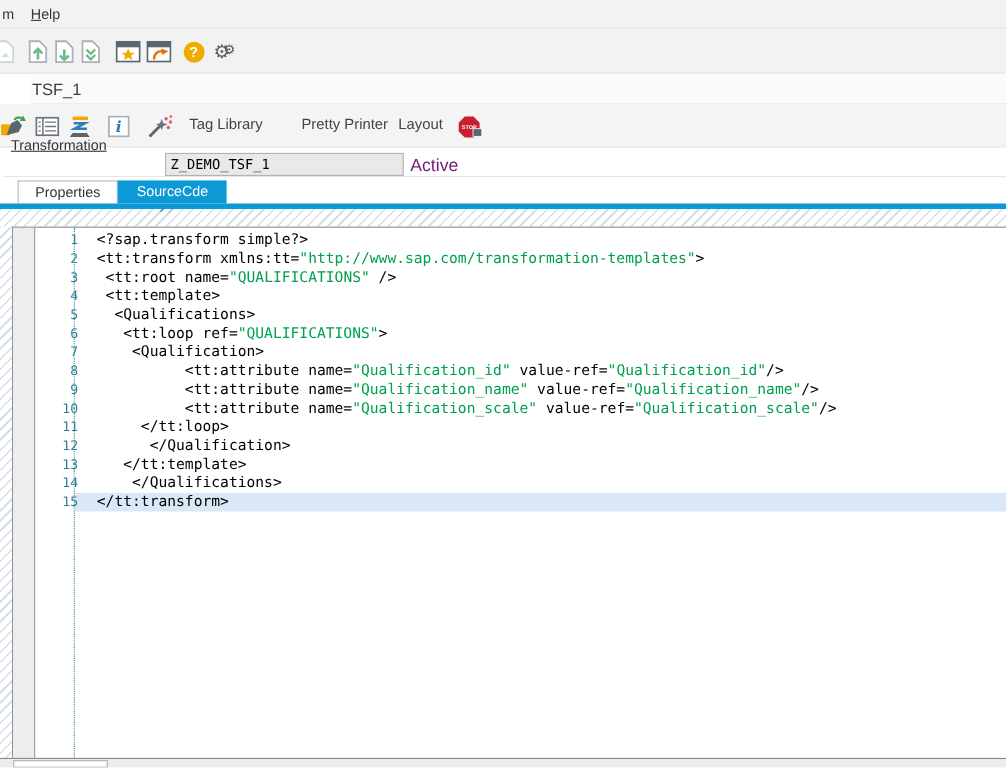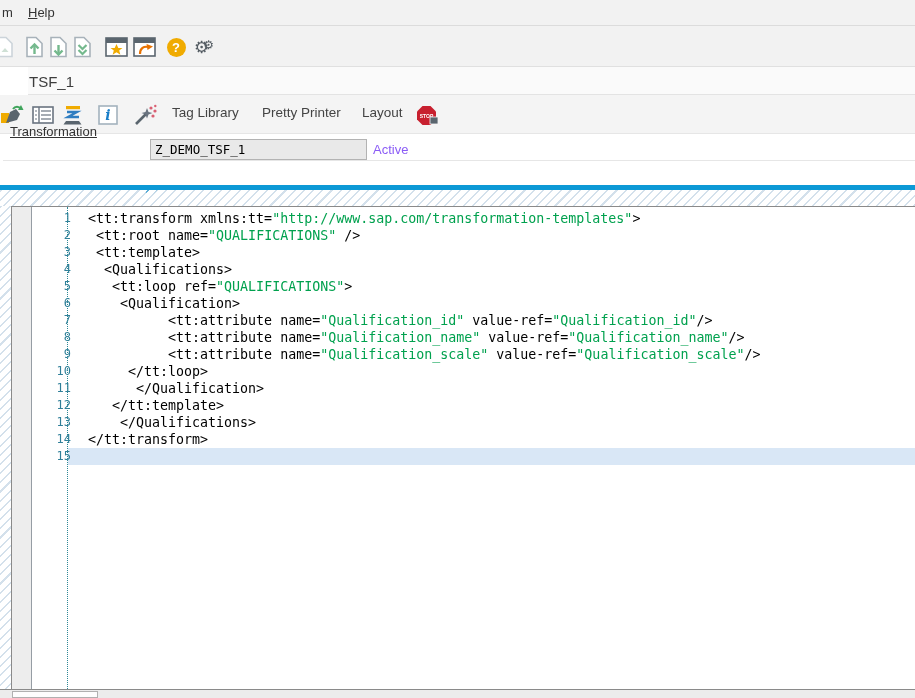--- a/index.html
+++ b/index.html
@@ -32,21 +32,21 @@
                  font-weight:bold; font-size:13px; display:flex; align-items:center; justify-content:center; }
   .gears { color:#555d64; font-size:17px; letter-spacing:-6px; }
   .gears .g2 { font-size:12px; vertical-align:4px; }
 
   
   .field-row-sep { position:absolute; left:3px; top:160px; width:912px; height:1px; background:#e6e6e6; }
   .form-label { position:absolute; left:10px; top:124px; font-size:13px; color:#333;text-decoration:underline; }
   .form-input { position:absolute; left:150px; top:139px; width:217px; height:21px;
                 background:#e9e9e9; border:1px solid #b3b3b3;
                 font-family:"DejaVu Sans Mono", monospace; font-size:12.5px; color:#000; padding:0 4px; }
-  .form-status { position:absolute; left:373px; top:142px; font-size:13px; color:#8b5cf6;text-align:center; }
+  .form-status { position:absolute; left:373px; top:142px; font-size:16px; color:#701a75;text-align:center; }
 
   
   .tabs { position:absolute; left:16px; top:164px; height:21px; display:flex; }
   .tab { height:21px; line-height:20px; font-size:13px; padding:0 15px; cursor:default; }
   .tab.inactive { background:#fff; color:#333; border:1px solid #b9b9b9; border-bottom:none; }
   .tab.active { background:#0c99d6; color:#fff; border:none; padding:0 17px; }
   .tabline { position:absolute; left:0; top:185px; width:915px; height:5px; background:#0c99d6; }
   .tab-notch { position:absolute; left:143px; top:190px; width:0; height:0;
                border-left:7px solid transparent; border-right:7px solid transparent;
                border-top:6px solid #0c99d6; }
@@ -181,36 +181,40 @@
       <svg width="24" height="22" viewBox="0 0 24 22">
           <line x1="3" y1="20" x2="14" y2="9" stroke="#5a656e" stroke-width="2.6"></line>
           <polygon points="14,4 15.5,8 19.5,9 15.5,10.5 14,14.5 12.5,10.5 8.5,9 12.5,8" fill="#6a7480"></polygon>
           <circle cx="18" cy="4" r="1.6" fill="#d95f72"></circle>
           <circle cx="22" cy="7" r="1.6" fill="#d95f72"></circle>
           <circle cx="20" cy="12" r="1.6" fill="#d95f72"></circle>
           <circle cx="22.3" cy="2" r="1.2" fill="#d95f72"></circle>
         </svg>
     </span>
     <span class="tb2-btn" style="left:172px">Tag Library</span>
-    <span class="tb2-btn" style="left:262px">Pretty Printer</span>
+    <span class="tb2-btn" style="left:274px">Pretty Printer</span>
     <span class="tb2-btn" style="left:362px">Layout</span>
     <span class="tb2-icon" style="left:416px">
       <svg width="24" height="21" viewBox="0 0 24 21">
           <polygon points="6.5,1 14.5,1 20,6.5 20,14.5 14.5,20 6.5,20 1,14.5 1,6.5" fill="#c8202f"></polygon>
           <text x="10.5" y="12.5" text-anchor="middle" font-family="Liberation Sans, sans-serif" font-weight="bold" font-size="5" fill="#fff">STOP</text>
           <rect x="14" y="12" width="8" height="7" fill="#5a656e" stroke="#f4f4f4" stroke-width="0.8"></rect>
         </svg>
     </span>
   </div>
 
   <span class="form-label">Transformation</span>
   <input class="form-input" type="text" value="Z_DEMO_TSF_1" style="">
   <span class="form-status">Active</span>
   <div class="field-row-sep"></div>
 
+  <div class="tabs">
+    <div class="tab inactive">Properties</div>
+    <div class="tab active">SourceCde</div>
+  </div>
   <div class="tabline"></div>
   <div class="tab-notch"></div>
 
   <div class="hatch hatch-top"></div>
   <div class="hatch hatch-left"></div>
 
   <div class="editor">
     <div class="bp-margin"></div>
     <div class="active-line-highlight" style="top: 241px;"></div>
     <div class="line-numbers">
@@ -225,20 +229,21 @@
         <div class="ln">9</div>
         <div class="ln">10</div>
         <div class="ln">11</div>
         <div class="ln">12</div>
         <div class="ln">13</div>
         <div class="ln">14</div>
         <div class="ln">15</div>
       </div>
     <div class="dotted-sep"></div>
     <div class="code-lines">
+        <div class="code-row"><span class="tok-k">&lt;?sap.transform simple?&gt;</span></div>
         <div class="code-row"><span class="tok-k">&lt;tt:transform xmlns:tt=</span><span class="tok-s">"http://www.sap.com/transformation-templates"</span><span class="tok-k">&gt;</span></div>
         <div class="code-row"><span class="tok-k"> &lt;tt:root name=</span><span class="tok-s">"QUALIFICATIONS"</span><span class="tok-k"> /&gt;</span></div>
         <div class="code-row"><span class="tok-k"> &lt;tt:template&gt;</span></div>
         <div class="code-row"><span class="tok-k">  &lt;Qualifications&gt;</span></div>
         <div class="code-row"><span class="tok-k">   &lt;tt:loop ref=</span><span class="tok-s">"QUALIFICATIONS"</span><span class="tok-k">&gt;</span></div>
         <div class="code-row"><span class="tok-k">    &lt;Qualification&gt;</span></div>
         <div class="code-row"><span class="tok-k">          &lt;tt:attribute name=</span><span class="tok-s">"Qualification_id"</span><span class="tok-k"> value-ref=</span><span class="tok-s">"Qualification_id"</span><span class="tok-k">/&gt;</span></div>
         <div class="code-row"><span class="tok-k">          &lt;tt:attribute name=</span><span class="tok-s">"Qualification_name"</span><span class="tok-k"> value-ref=</span><span class="tok-s">"Qualification_name"</span><span class="tok-k">/&gt;</span></div>
         <div class="code-row"><span class="tok-k">          &lt;tt:attribute name=</span><span class="tok-s">"Qualification_scale"</span><span class="tok-k"> value-ref=</span><span class="tok-s">"Qualification_scale"</span><span class="tok-k">/&gt;</span></div>
         <div class="code-row"><span class="tok-k">     &lt;/tt:loop&gt;</span></div>

